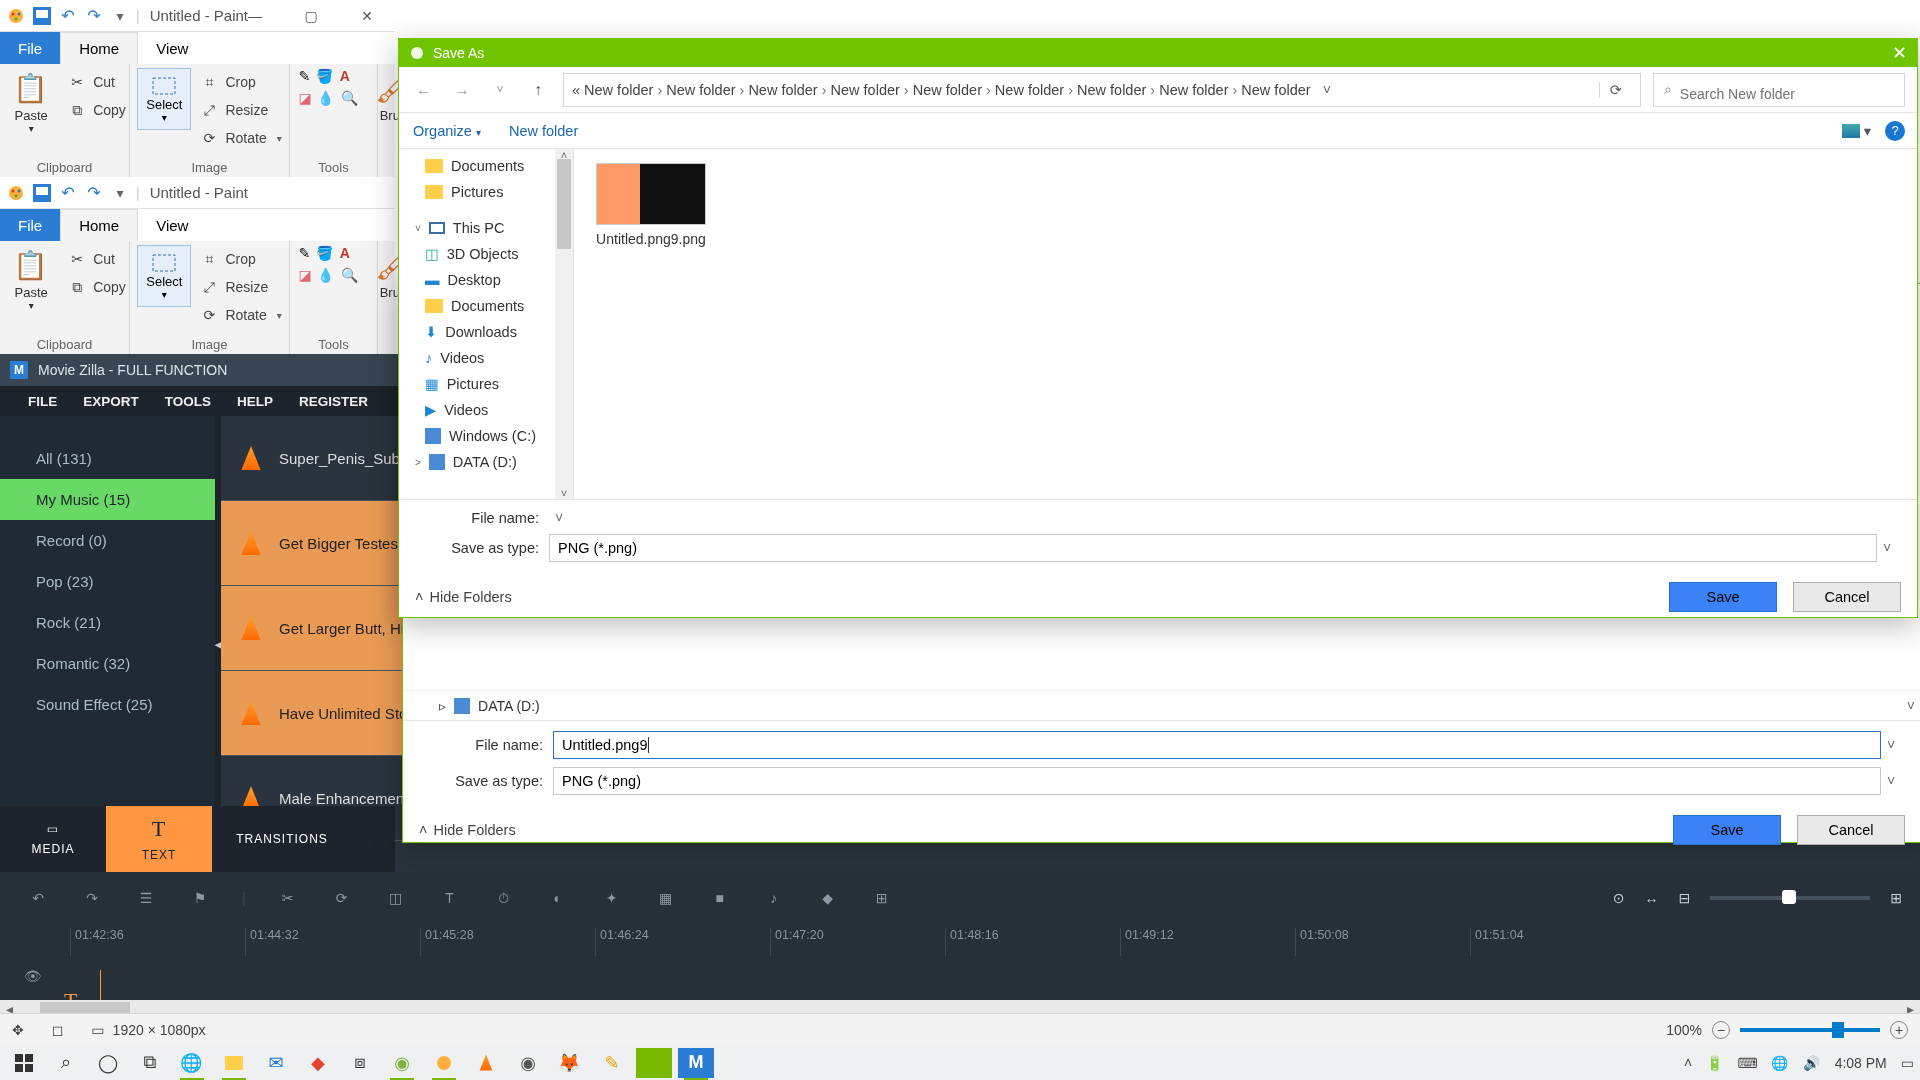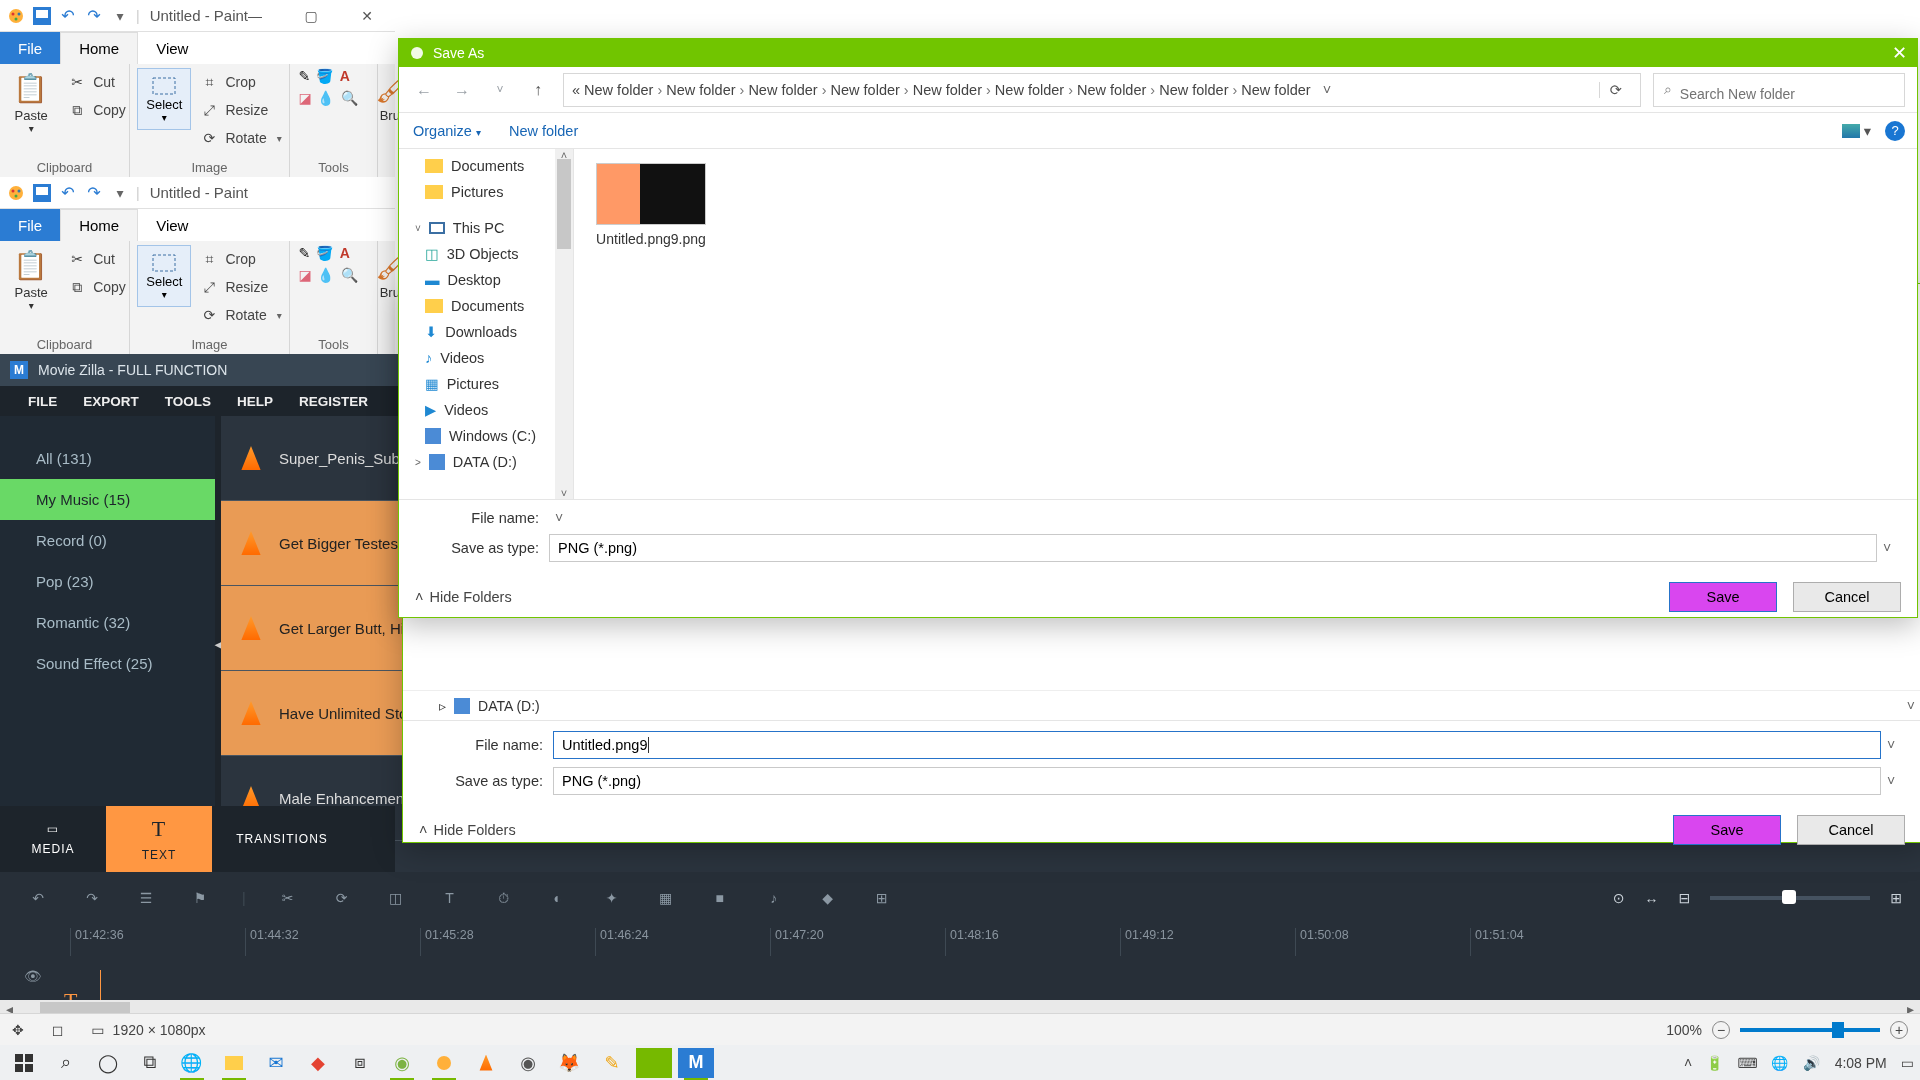--- a/index.html
+++ b/index.html
@@ -103,21 +103,21 @@
 .sa-form { border-top:1px solid #e5e5e5; padding:10px 20px 4px; }
 .sa-row { display:flex; align-items:center; margin-bottom:8px; }
 .sa-row label { width:130px; text-align:right; padding-right:10px; font-size:14.5px; color:#333;}
 .sa-row .field { flex:1; border:1px solid #2673c9; height:28px; padding:0 8px; display:flex; align-items:center; font-size:14.5px; }
 .sa-row .field.plain { border-color:#c9c9c9; }
 .sa-row .dd2 { width:20px; text-align:center; color:#666;}
 .sa-footer { display:flex; align-items:center; padding:8px 16px 14px; }
 .sa-footer .hide { color:#444; font-size:14.5px; display:flex; align-items:center; gap:6px;}
 .sa-footer .btns { margin-left:auto; display:flex; gap:16px;}
 .sa-btn { width:108px; height:30px; border:1px solid #adadad; background:#e9e9e9; display:flex; align-items:center; justify-content:center; font-size:14.5px;}
-.sa-btn.primary { border-color:#2673c9; background:#d946ef;}
+.sa-btn.primary { border-color:#2673c9; background:#3b82f6;}
 
 
 .i-save { width:18px;height:18px;background:#2b7cd3;position:relative;}
 .i-save::after{content:"";position:absolute;inset:3px 3px 7px 3px;background:#fff;}
 .i-undo { font-size:16px; color:#2b7cd3;}
 .i-redo { font-size:16px; color:#2b7cd3; transform:scaleX(-1);}
 .i-folder { width:18px;height:14px;background:#ffcf4b;}
 .i-disk { width:16px;height:16px;background:#4b8bd6;}
 .i-pc { width:16px;height:12px;border:2px solid #3b6fa3; }
 svg { display:block; }
@@ -323,20 +323,21 @@
     <span>TOOLS</span>
     <span>HELP</span>
     <span>REGISTER</span>
   </div>
   <div class="mz-body">
     <div class="mz-side">
       <div class="mz-cat">All (131)</div>
       <div class="mz-cat active">My Music (15)</div>
       <div class="mz-cat">Record (0)</div>
       <div class="mz-cat">Pop (23)</div>
+      <div class="mz-cat">Rock (21)</div>
       <div class="mz-cat">Romantic (32)</div>
       <div class="mz-cat">Sound Effect (25)</div>
     </div>
     <div style="width:6px;background:#1d242b;display:flex;align-items:center;justify-content:center;color:#ccc;">◂</div>
     <div class="mz-list">
       <div class="mz-item">
           <span class="mz-cone"></span>
           <span>Super_Penis_Subliminal</span>
         </div>
       <div class="mz-item sel">

